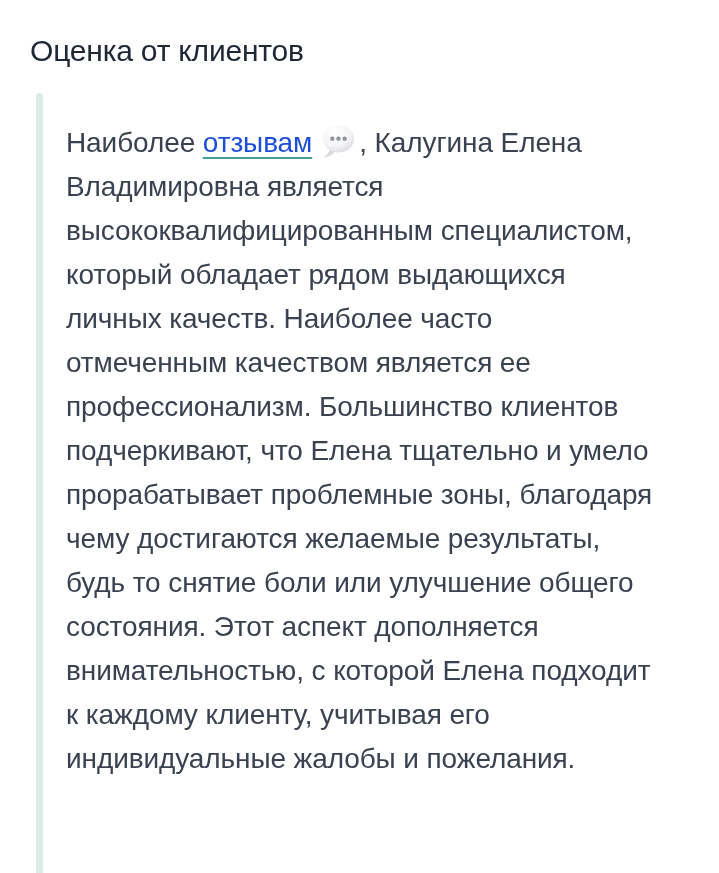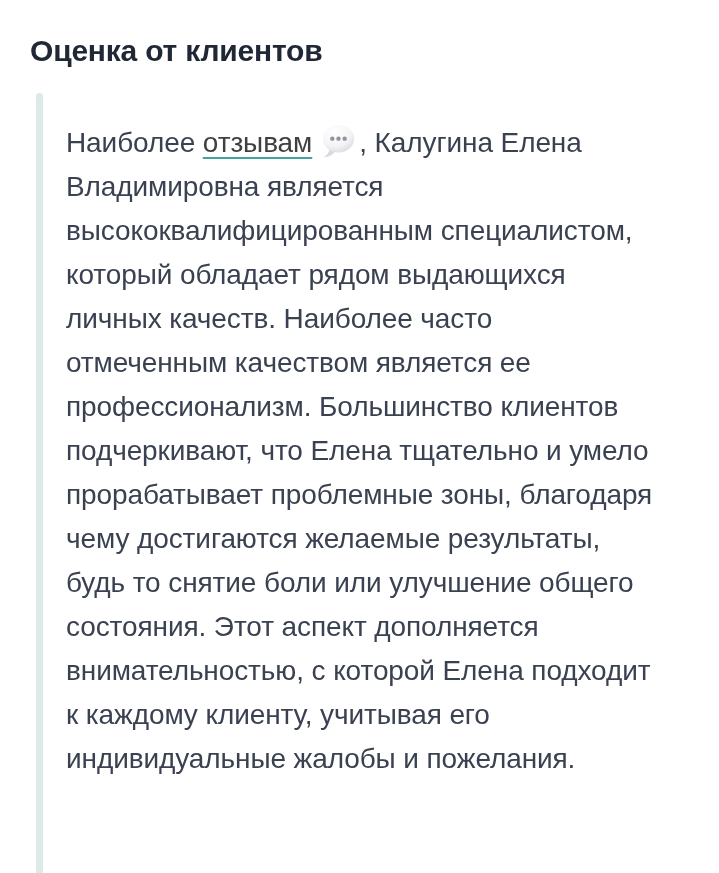--- a/index.html
+++ b/index.html
@@ -9,21 +9,21 @@
     height: 873px;
     background: #ffffff;
     overflow: hidden;
     font-family: "Liberation Sans", sans-serif;
   }
   .heading {
     margin: 0;
     padding: 33px 0 0 30px;
     font-size: 30px;
     line-height: 35px;
-    font-weight: 700;
+    font-weight: 400;
     letter-spacing: -0.2px;
     color: #202735;
   }
   .quote {
     position: relative;
     margin: 25px 30px 0 36px;
   }
   .quote-bar {
     position: absolute;
     left: 0;
@@ -36,21 +36,21 @@
   .quote-text {
     margin: 0 0 0 30px;
     padding-top: 28px;
     width: 592px;
     font-size: 28px;
     line-height: 44px;
     color: #3a4150;
     letter-spacing: -0.1px;
   }
   .reviews-link {
-    color: #404040;
+    color: #1d4ed8;
     text-decoration: underline;
     text-decoration-color: #43a1a3;
     text-decoration-thickness: 2px;
     text-underline-offset: 5px;
     cursor: pointer;
   }
   .emoji {
     display: inline-block;
     width: 38px;
     height: 38px;

